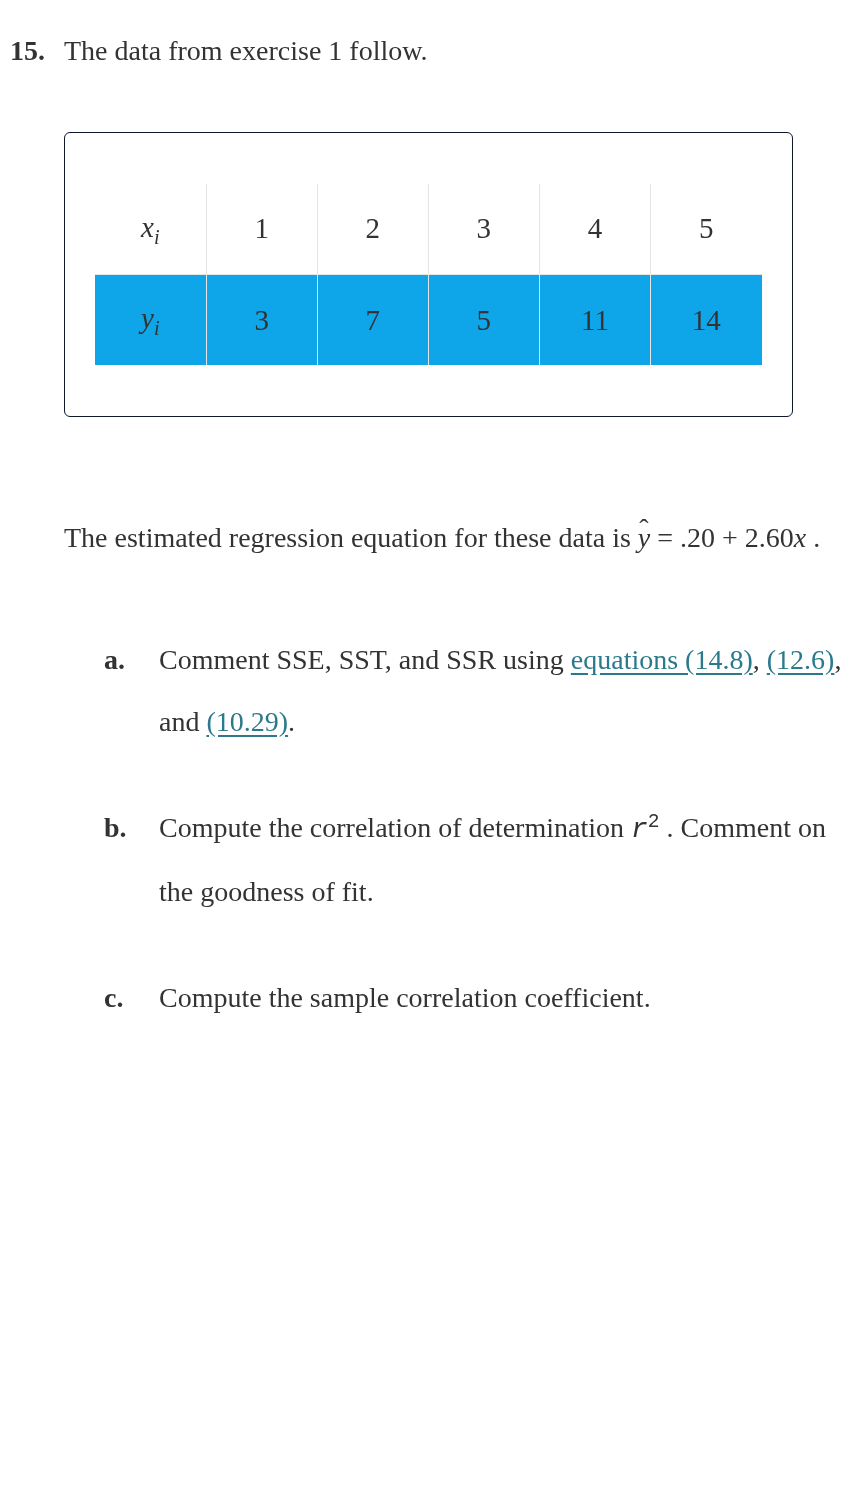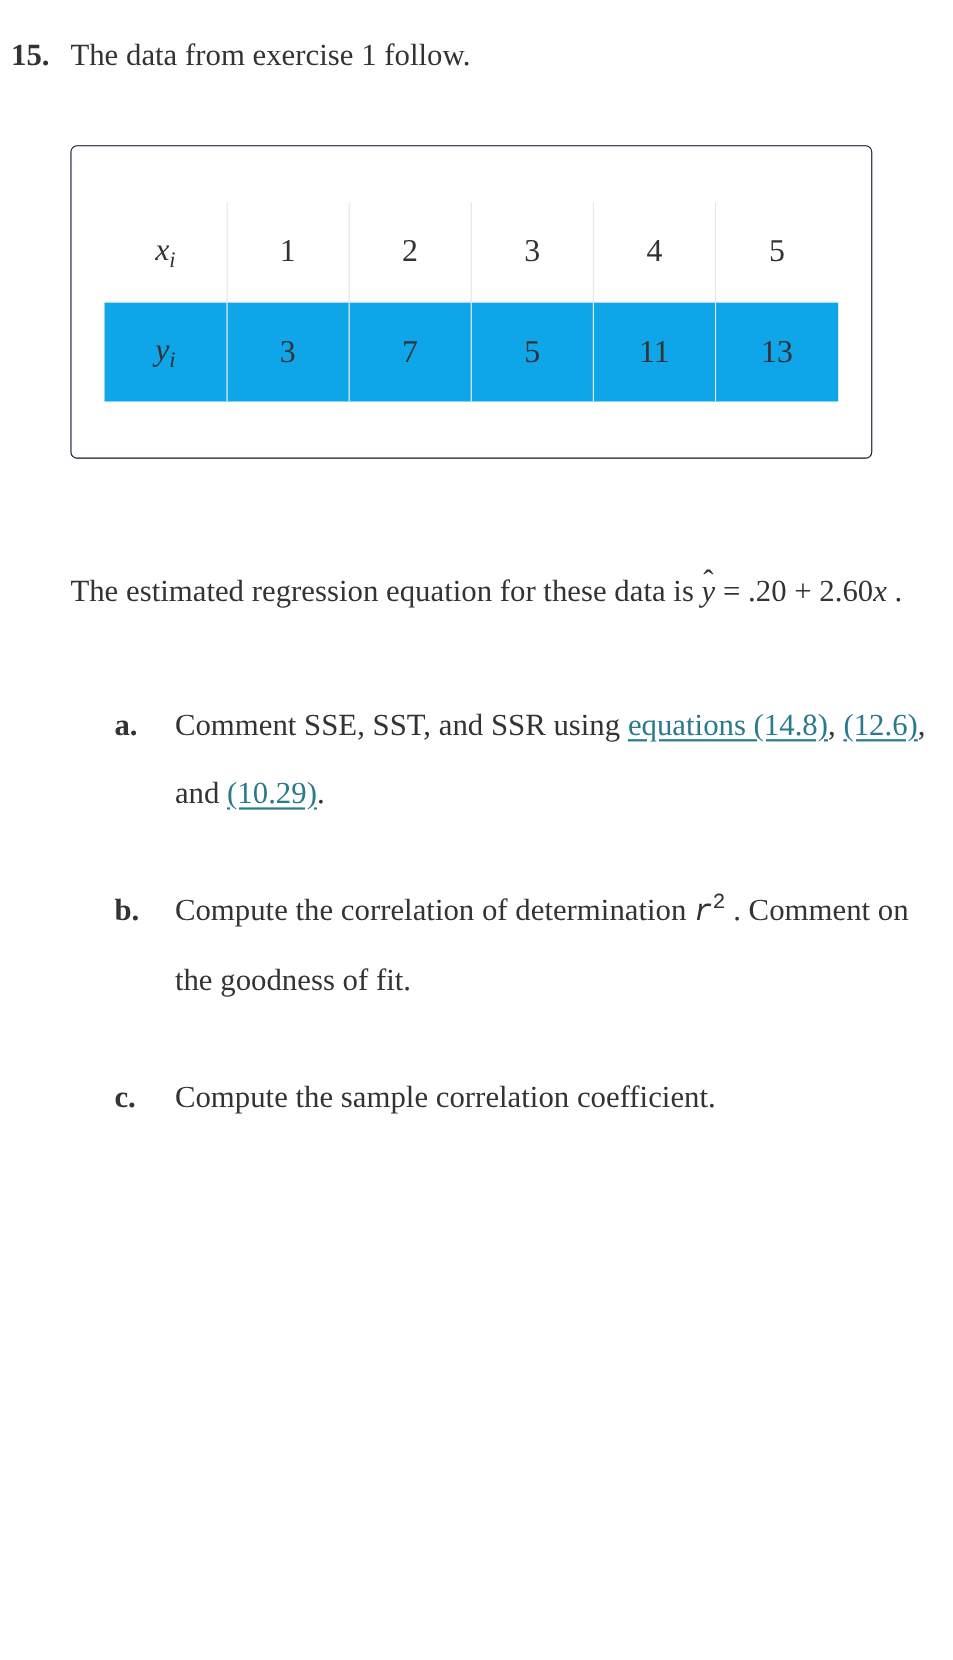--- a/index.html
+++ b/index.html
@@ -143,21 +143,21 @@
           <td>3</td>
           <td>4</td>
           <td>5</td>
         </tr>
         <tr>
           <td><span class="var-label">y</span><span class="sub">i</span></td>
           <td>3</td>
           <td>7</td>
           <td>5</td>
           <td>11</td>
-          <td>13</td>
+          <td>14</td>
         </tr>
       </tbody>
         </table>
     </div>
 
     <p class="equation-para">
       <span>The estimated regression equation for these data is  </span>
       <span class="math"><span class="hat">y</span><span class="math-up"> = </span><span class="math-up">.20</span><span class="math-up"> + </span><span class="math-up">2.60</span><span>x</span></span><span>  .</span>
     </p>
 

